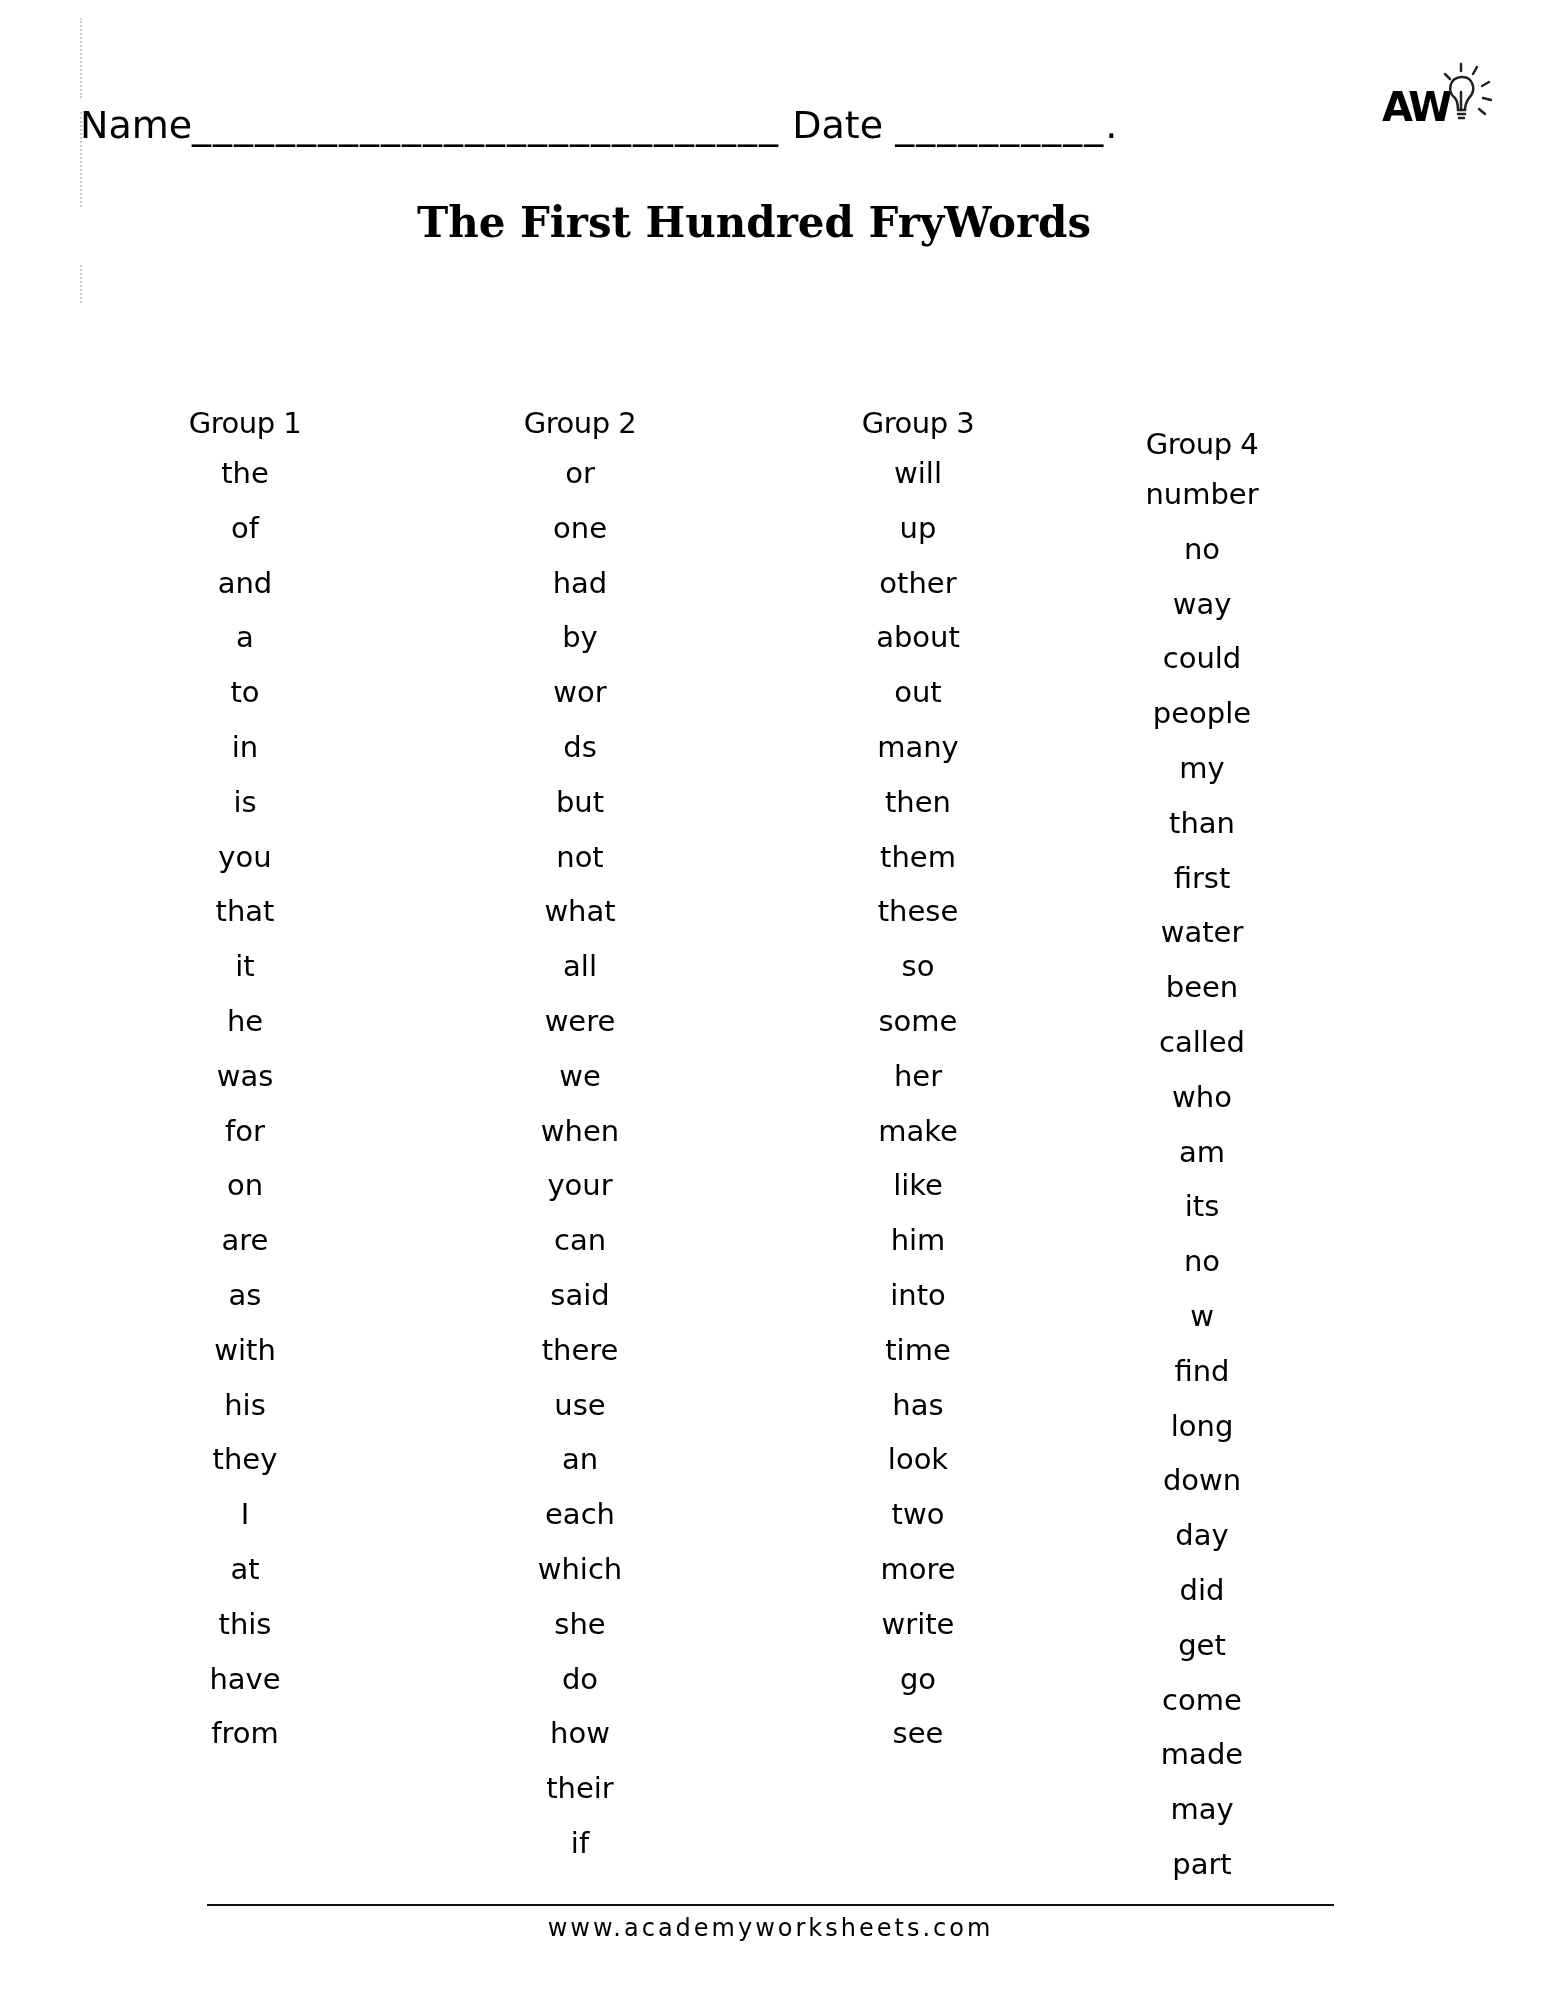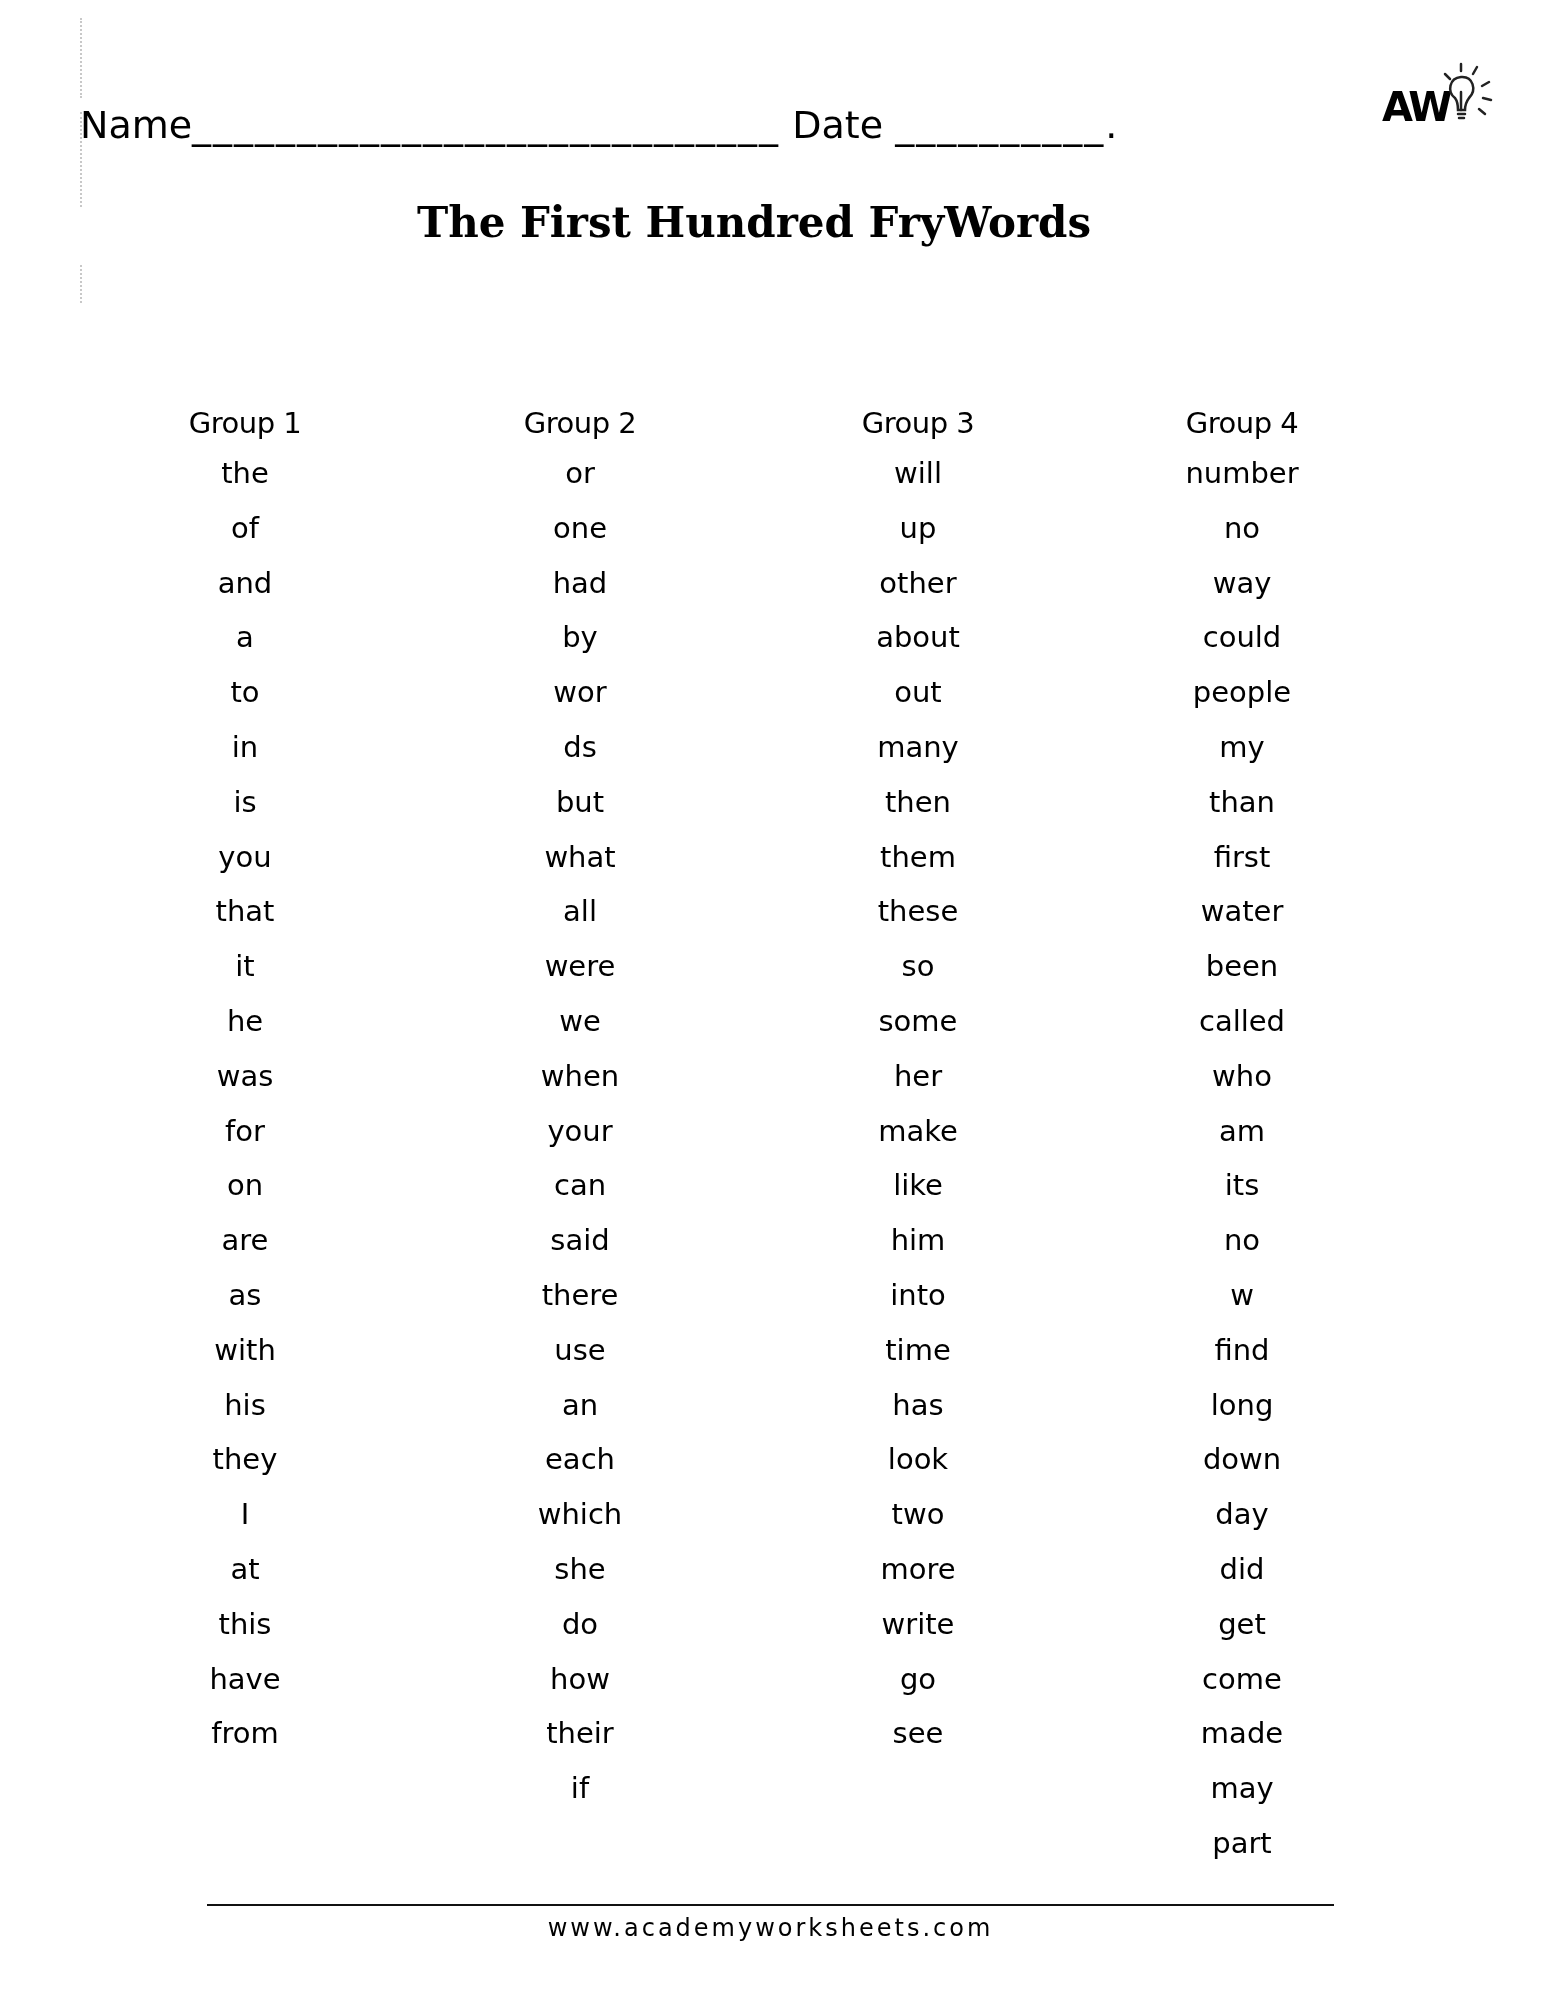--- a/index.html
+++ b/index.html
@@ -87,20 +87,21 @@
 
 <div class="col" style="left:430px;">
   <div class="col-head">Group 2</div>
   <div class="word">or</div>
   <div class="word">one</div>
   <div class="word">had</div>
   <div class="word">by</div>
   <div class="word">wor</div>
   <div class="word">ds</div>
   <div class="word">but</div>
+  <div class="word">not</div>
   <div class="word">what</div>
   <div class="word">all</div>
   <div class="word">were</div>
   <div class="word">we</div>
   <div class="word">when</div>
   <div class="word">your</div>
   <div class="word">can</div>
   <div class="word">said</div>
   <div class="word">there</div>
   <div class="word">use</div>
@@ -135,21 +136,21 @@
   <div class="word">time</div>
   <div class="word">has</div>
   <div class="word">look</div>
   <div class="word">two</div>
   <div class="word">more</div>
   <div class="word">write</div>
   <div class="word">go</div>
   <div class="word">see</div>
 </div>
 
-<div class="col" style="left:1092px;">
+<div class="col" style="left:1052px;margin-top:21px;">
   <div class="col-head">Group 4</div>
   <div class="word">number</div>
   <div class="word">no</div>
   <div class="word">way</div>
   <div class="word">could</div>
   <div class="word">people</div>
   <div class="word">my</div>
   <div class="word">than</div>
   <div class="word">first</div>
   <div class="word">water</div>

